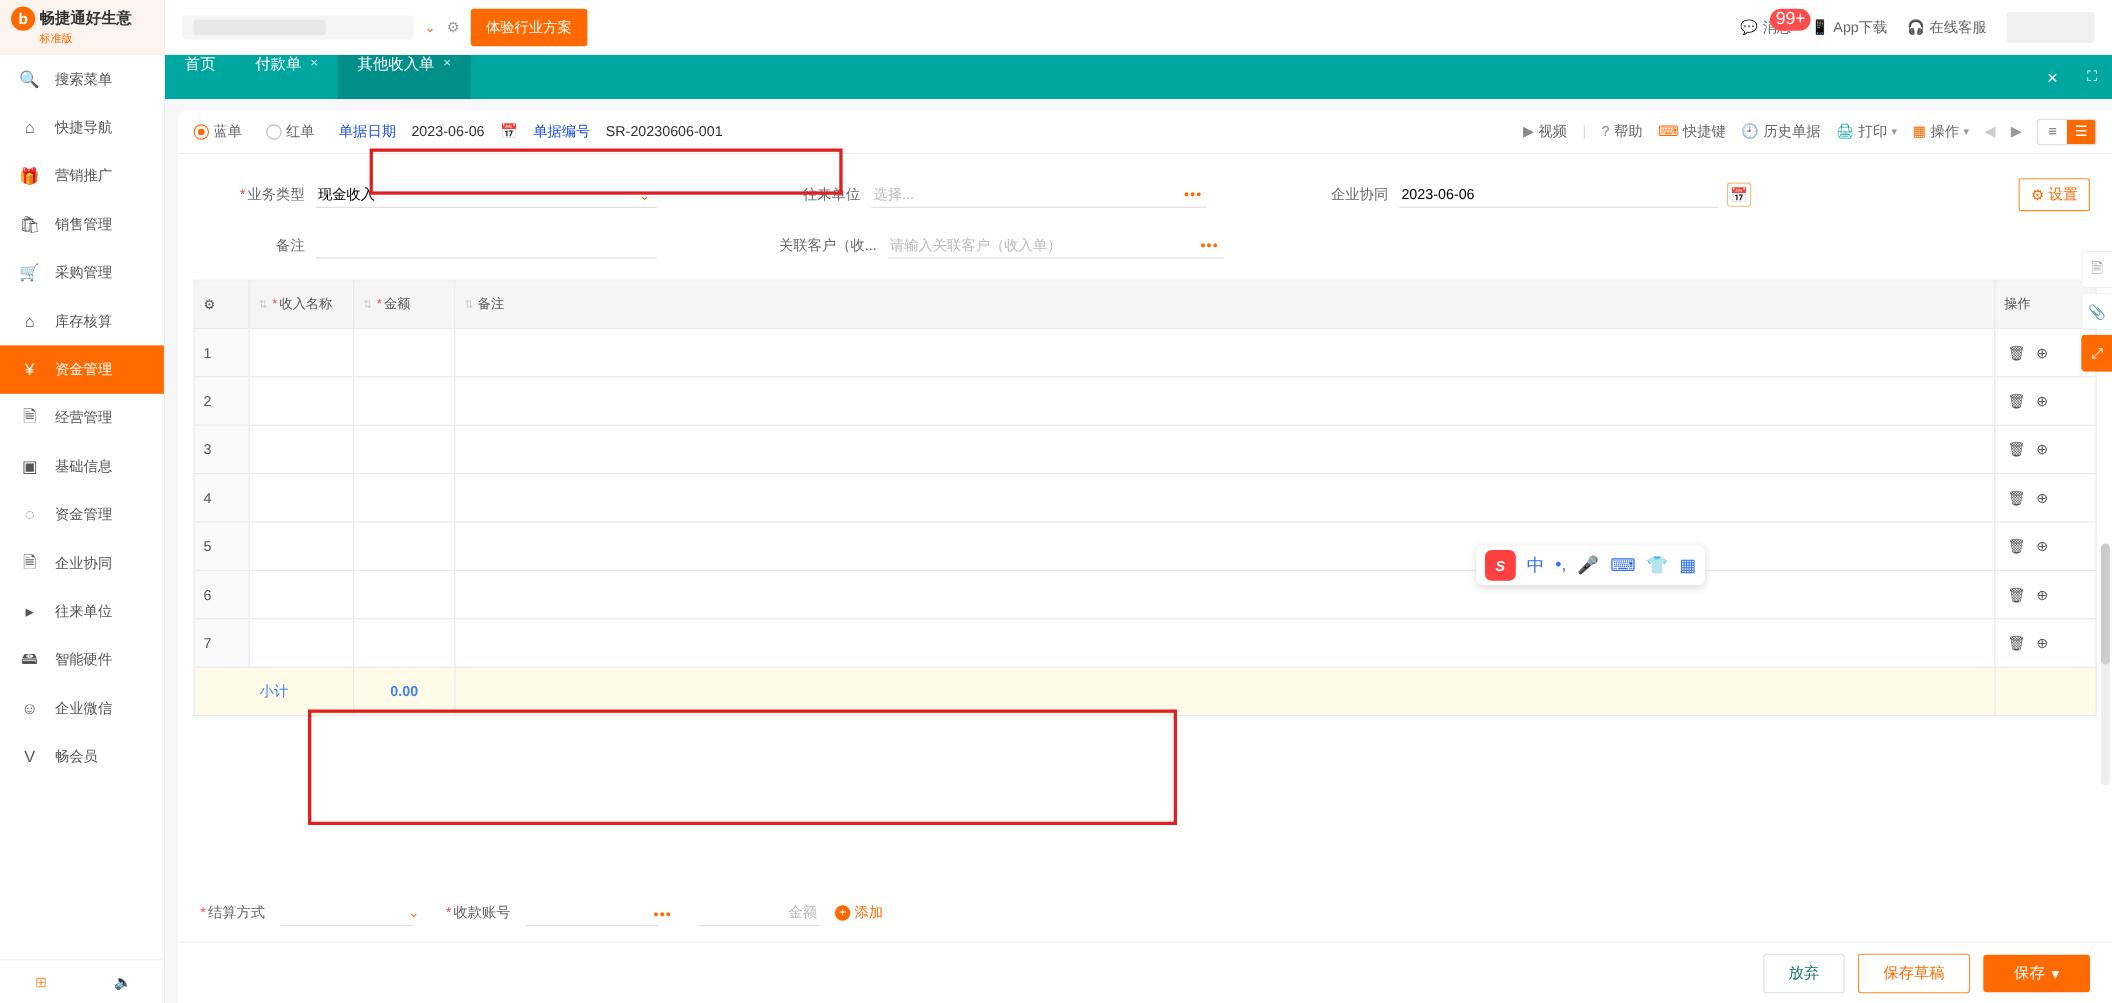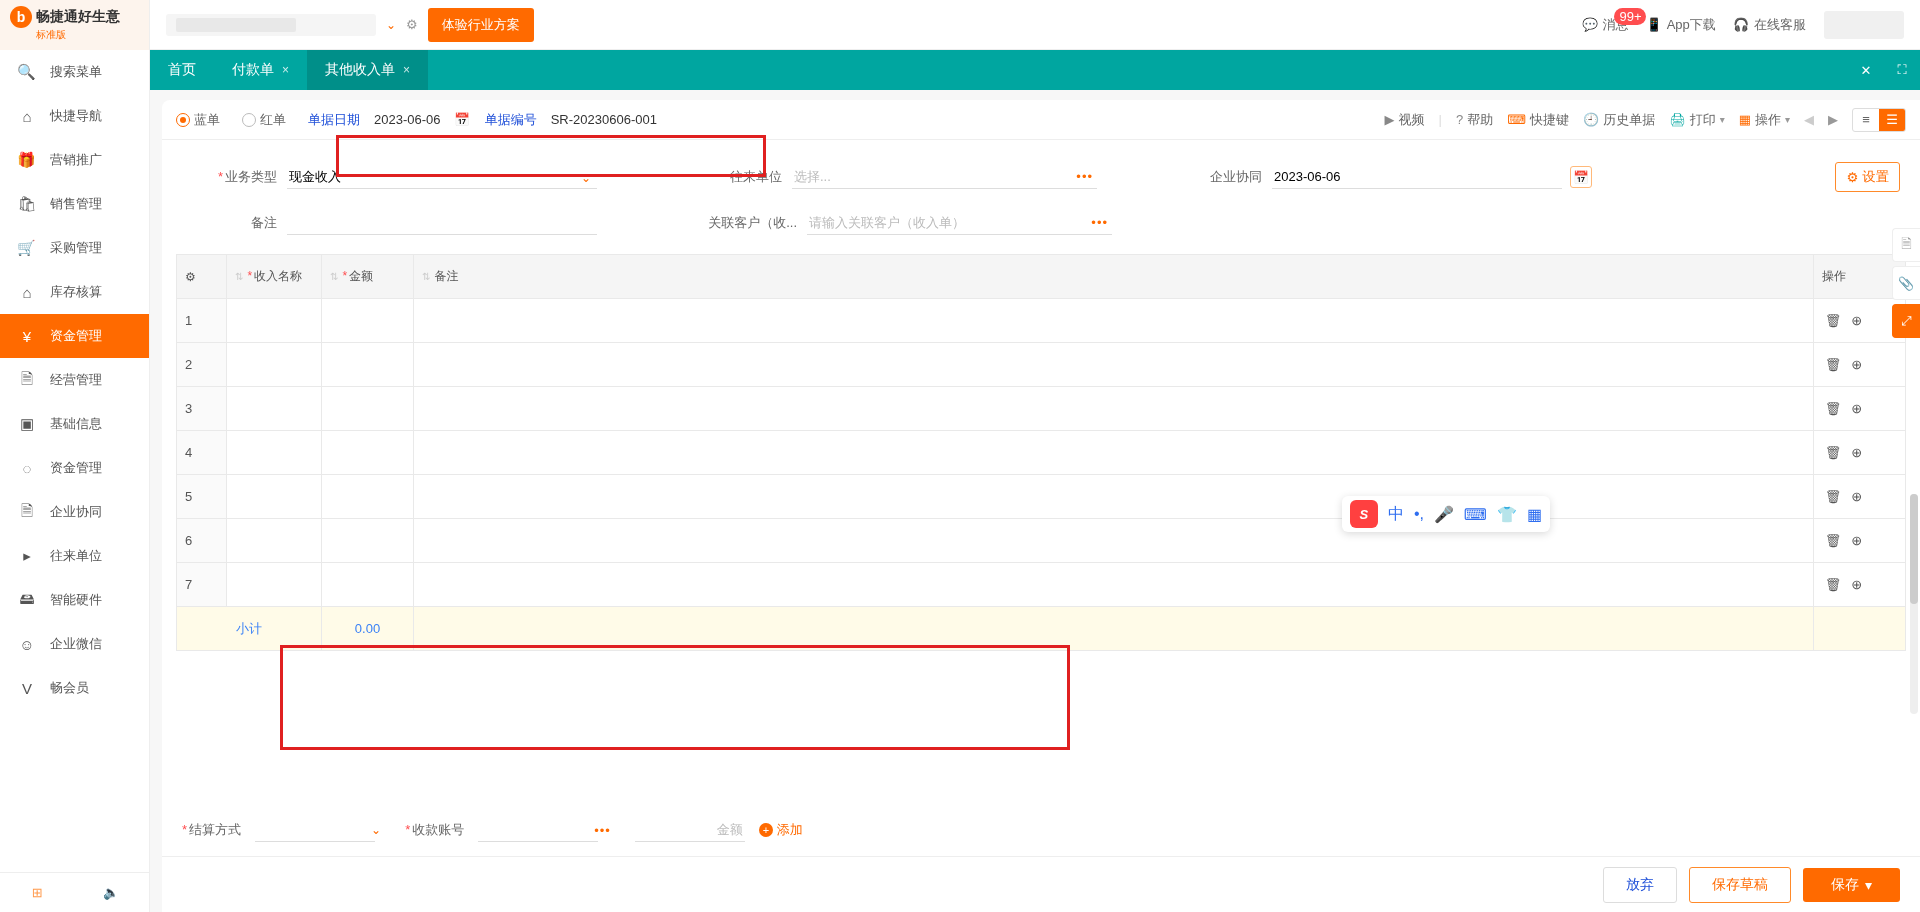--- a/index.html
+++ b/index.html
@@ -20,25 +20,25 @@
 .sidebar-foot > div { flex: 1; display: flex; align-items: center; justify-content: center; color: #ff9a4d; cursor: pointer; }
 
 .main { flex: 1; display: flex; flex-direction: column; position: relative; }
 .topbar { height: 50px; display: flex; align-items: center; padding: 0 16px; border-bottom: 1px solid #eee; background: #fff; gap: 10px; }
 .company-select { display: flex; align-items: center; gap: 8px; padding: 4px 10px; background: #f5f5f5; border-radius: 3px; min-width: 210px; }
 .caret-down { color: #ff6a00; font-size: 12px; }
 .gear { color: #999; cursor: pointer; }
 .btn-orange { background: #ff6a00; color: #fff; border: none; padding: 8px 14px; border-radius: 3px; cursor: pointer; font-size: 13px; }
 .topbar-right { margin-left: auto; display: flex; align-items: center; gap: 18px; color: #666; }
 .tag-badge { position: relative; display: flex; align-items: center; gap: 4px; }
-.red-badge { position: absolute; top: -8px; right: -18px; background: #ff4d4f; color: #fff; border-radius: 10px; font-size: 13px; padding: 1px 5px; }
+.red-badge { position: absolute; top: -8px; right: -18px; background: #ff4d4f; color: #fff; border-radius: 10px; font-size: 16px; padding: 1px 5px; }
 .user-block { width: 80px; height: 28px; background: #f0f0f0; border-radius: 3px; }
 
 .tabs { height: 40px; background: #00a6a0; display: flex; align-items: stretch; color: #fff; }
-.tab { padding: 0 18px; display: flex; align-items: center; gap: 8px; cursor: pointer; font-size: 14px; }
+.tab { padding: 0 18px; display: flex; align-items: flex-start; gap: 8px; cursor: pointer; font-size: 14px; }
 .tab.active { background: #008f89; }
 .tab-close { font-size: 12px; opacity: .8; }
 .tab-actions { margin-left: auto; display: flex; align-items: center; }
 .tab-act { width: 36px; display: flex; align-items: center; justify-content: center; cursor: pointer; }
 
 .content { flex: 1; background: #f7f7f7; padding: 10px 0 0 0; display: flex; flex-direction: column; overflow: hidden; }
 .card { background: #fff; margin: 0 0 0 12px; flex: 1; display: flex; flex-direction: column; border-top-left-radius: 8px; position: relative; }
 
 .toolbar { display: flex; align-items: center; height: 40px; padding: 0 14px; gap: 14px; border-bottom: 1px solid #eee; }
 .radio { display: flex; align-items: center; gap: 4px; cursor: pointer; color: #666; margin-right: 8px; }
@@ -99,21 +99,21 @@
 .settle-label { color: #666; }
 .settle-label .req { color: #ff4d4f; margin-right: 2px; }
 .settle-input { border: none; border-bottom: 1px solid #ddd; padding: 4px 2px; font-size: 13px; outline: none; width: 120px; }
 .settle-caret { color: #ff6a00; font-size: 12px; margin-left: -18px; margin-right: 10px; }
 .settle-dots { color: #ff6a00; letter-spacing: 1px; margin-left: -18px; margin-right: 10px; }
 .amount-input { width: 110px; text-align: right; color: #bbb; }
 .add-link { color: #ff6a00; display: flex; align-items: center; gap: 4px; cursor: pointer; }
 .plus-circle { width: 14px; height: 14px; border-radius: 50%; background: #ff6a00; color: #fff; display: flex; align-items: center; justify-content: center; font-size: 11px; }
 
 .footer { height: 56px; border-top: 1px solid #eee; display: flex; align-items: center; justify-content: flex-end; padding: 0 20px; gap: 12px; background: #fff; }
-.btn-plain { border: 1px solid #ddd; background: #fff; color: #1d4ed8; padding: 8px 22px; border-radius: 3px; cursor: pointer; font-size: 14px; }
+.btn-plain { border: 1px solid #ddd; background: #fff; color: #0f766e; padding: 8px 22px; border-radius: 3px; cursor: pointer; font-size: 14px; }
 .btn-outline-orange { border: 1px solid #ff8a2a; background: #fff; color: #ff6a00; padding: 8px 22px; border-radius: 3px; cursor: pointer; font-size: 14px; }
 .btn-save { background: #ff6a00; color: #fff; border: none; padding: 8px 28px; border-radius: 3px; cursor: pointer; font-size: 14px; display: flex; align-items: center; gap: 6px; }
 
 .side-gutter { position: absolute; right: 0; top: 228px; width: 28px; display: flex; flex-direction: column; gap: 4px; }
 .gutter-item { width: 28px; height: 34px; border: 1px solid #eee; border-right: none; background: #fff; display: flex; align-items: center; justify-content: center; color: #999; border-top-left-radius: 4px; border-bottom-left-radius: 4px; cursor: pointer; }
 .gutter-item.active { background: #ff6a00; color: #fff; border-color: #ff6a00; }
 
 .ime-bar { position: absolute; right: 370px; top: 496px; display: flex; align-items: center; gap: 10px; background: #fff; padding: 4px 8px; border-radius: 6px; box-shadow: 0 2px 8px rgba(0,0,0,.15); }
 .ime-logo { width: 28px; height: 28px; background: #ff4040; border-radius: 6px; color: #fff; display: flex; align-items: center; justify-content: center; font-weight: bold; font-style: italic; }
 .ime-icn { color: #2f6ef0; font-size: 16px; }
@@ -426,21 +426,21 @@
     <td></td>
     <td class="td-ops">
       <span class="op-icn">🗑</span>
       <span class="op-icn">⊕</span>
     </td>
                 </tr>
               </tbody>
             <tbody>
               <tr class="subtotal-row">
                 <td colspan="2" style="text-align:center">小计</td>
-                <td style="text-align:center;font-weight:400">0.00</td>
+                <td style="text-align:center;font-weight:700">0.00</td>
                 <td></td>
                 <td></td>
               </tr>
             </tbody>
           </table>
           <div class="vsb">
               <div class="vsb-thumb"></div>
             </div>
         </div>
 

